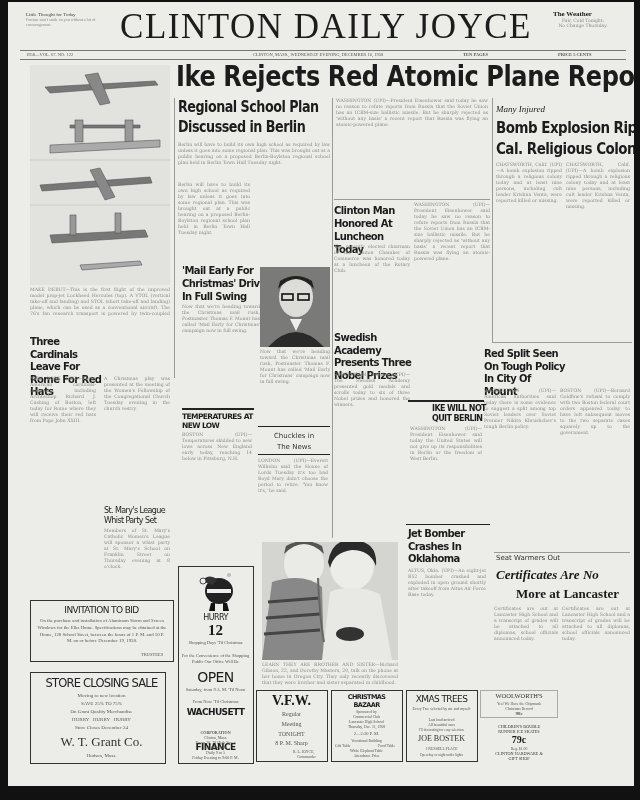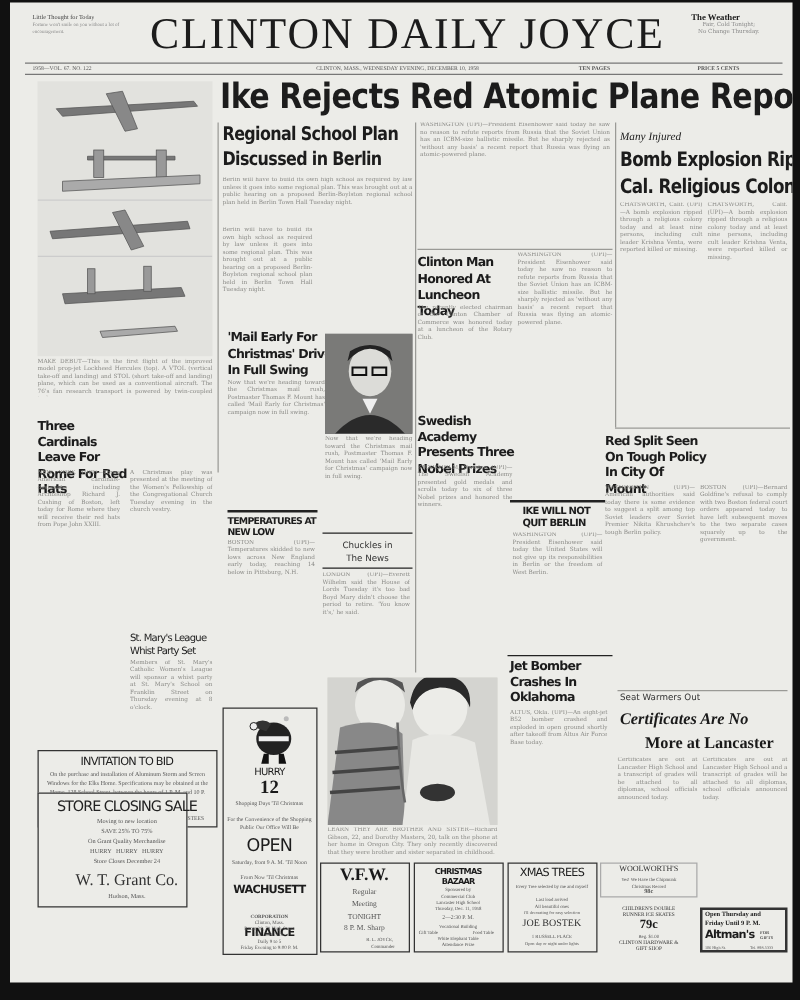--- a/index.html
+++ b/index.html
@@ -113,21 +113,21 @@
   <div class="abs cond" style="left:174px;top:410px;width:72px;font-size:7.5px;line-height:9px;font-weight:bold;">TEMPERATURES AT NEW LOW</div>
   <div class="abs txt" style="left:174px;top:430px;width:70px;height:105px;">BOSTON (UPI)—Temperatures skidded to new lows across New England early today, reaching 14 below in Pittsburg, N.H.</div>
 
   <div class="rule" style="left:250px;top:424px;width:72px;height:1.2px;"></div>
   <div class="abs center" style="left:250px;top:430px;width:72px;font-size:7px;color:#333;font-family:'DejaVu Sans',sans-serif;">Chuckles in</div>
   <div class="abs center" style="left:250px;top:441px;width:72px;font-size:7px;color:#333;font-family:'DejaVu Sans',sans-serif;">The News</div>
   <div class="rule" style="left:250px;top:452px;width:72px;height:1.2px;"></div>
   <div class="abs txt" style="left:250px;top:456px;width:70px;height:60px;">LONDON (UPI)—Everett Wilhelm said the House of Lords Tuesday it's too bad Boyd Mary didn't choose the period to retire. 'You know it's,' he said.</div>
 
   <div class="rule" style="left:400px;top:398px;width:76px;height:1.5px;"></div>
-  <div class="abs cond" style="left:410px;top:402px;width:72px;font-size:8px;line-height:10px;">IKE WILL NOT QUIT BERLIN</div>
+  <div class="abs cond" style="left:424px;top:402px;width:72px;font-size:8px;line-height:10px;">IKE WILL NOT QUIT BERLIN</div>
   <div class="abs txt" style="left:402px;top:424px;width:72px;height:92px;">WASHINGTON (UPI)—President Eisenhower said today the United States will not give up its responsibilities in Berlin or the freedom of West Berlin.</div>
 
   <div class="abs cond" style="left:96px;top:504px;width:76px;font-size:8px;line-height:10px;font-weight:normal;color:#222;">St. Mary's League Whist Party Set</div>
   <div class="abs txt" style="left:96px;top:526px;width:66px;height:50px;">Members of St. Mary's Catholic Women's League will sponsor a whist party at St. Mary's School on Franklin Street on Thursday evening at 8 o'clock.</div>
 
   <div class="photo" style="left:254px;top:540px;width:136px;height:118px;background:#cfcfcb;">
     <svg width="136" height="118" viewBox="0 0 136 118">
       <rect width="136" height="118" fill="#d4d4d0"></rect>
       <ellipse cx="42" cy="22" rx="20" ry="22" fill="#eaeae6"></ellipse>
       <path d="M22 12 Q42 -8 62 12 L60 4 Q42 -6 24 4 Z" fill="#555"></path>
@@ -160,21 +160,21 @@
   <div class="thin" style="left:166px;top:96px;width:1px;height:280px;"></div>
   <div class="thin" style="left:324px;top:96px;width:1px;height:440px;"></div>
   <div class="thin" style="left:484px;top:96px;width:1px;height:244px;"></div>
 
   <div class="box" style="left:22px;top:598px;width:144px;height:62px;">
     <div class="abs center cond" style="left:0;top:4px;width:141px;font-size:9px;font-weight:normal;color:#222;transform:none;">INVITATION TO BID</div>
     <div class="abs sm center" style="left:6px;top:17px;width:130px;font-size:4.8px;line-height:6.8px;">On the purchase and installation of Aluminum Storm and Screen Windows for the Elks Home. Specifications may be obtained at the Home, 128 School Street, between the hours of 1 P. M. and 10 P. M. on or before December 19, 1958.</div>
     <div class="abs sm" style="left:110px;top:51px;font-size:4.5px;">TRUSTEES</div>
   </div>
 
-  <div class="box" style="left:22px;top:632px;width:120px;height:92px;">
+  <div class="box" style="left:22px;top:670px;width:136px;height:92px;">
     <div class="abs center cond" style="left:0;top:3px;width:141px;font-size:11.5px;font-weight:normal;color:#222;transform:none;letter-spacing:-0.8px;">STORE CLOSING SALE</div>
     <div class="abs sm center" style="left:0;top:20px;width:141px;font-size:5px;">Moving to new location</div>
     <div class="abs sm center" style="left:0;top:28px;width:141px;font-size:5px;">SAVE 25% TO 75%</div>
     <div class="abs sm center" style="left:0;top:36px;width:141px;font-size:5px;">On Grant Quality Merchandise</div>
     <div class="abs sm center" style="left:0;top:44px;width:141px;font-size:5px;white-space:pre;">HURRY   HURRY   HURRY</div>
     <div class="abs sm center" style="left:0;top:52px;width:141px;font-size:5px;">Store Closes December 24</div>
     <div class="abs center serifbig" style="left:0;top:61px;width:141px;font-size:13px;color:#333;">W. T. Grant Co.</div>
     <div class="abs sm center" style="left:0;top:80px;width:141px;font-size:5px;">Hudson, Mass.</div>
   </div>
 
@@ -249,22 +249,14 @@
 
   <div class="abs" style="left:472px;top:720px;width:78px;height:40px;">
     <div class="abs sm center" style="left:0;top:2px;width:78px;font-size:4.2px;color:#333;">CHILDREN'S DOUBLE</div>
     <div class="abs sm center" style="left:0;top:7px;width:78px;font-size:4.2px;color:#333;">RUNNER ICE SKATES</div>
     <div class="abs center serifbig" style="left:0;top:12px;width:78px;font-size:10px;font-weight:bold;">79c</div>
     <div class="abs sm center" style="left:0;top:24px;width:78px;font-size:3.8px;">Reg. $1.00</div>
     <div class="abs sm center" style="left:0;top:29px;width:78px;font-size:4.2px;color:#333;">CLINTON HARDWARE &amp;</div>
     <div class="abs sm center" style="left:0;top:34px;width:78px;font-size:4.2px;color:#333;">GIFT SHOP</div>
   </div>
 
-  <div class="box" style="left:552px;top:724px;width:70px;height:36px;border-width:2px;">
-    <div class="abs serifbig" style="left:2px;top:1px;font-size:5.2px;font-weight:bold;white-space:nowrap;">Open Thursday and</div>
-    <div class="abs serifbig" style="left:2px;top:8px;font-size:5.2px;font-weight:bold;white-space:nowrap;">Friday Until 9 P. M.</div>
-    <div class="abs cond" style="left:2px;top:15px;font-size:9px;transform:none;">Altman's</div>
-    <div class="abs sm" style="left:46px;top:16px;width:18px;font-size:3.5px;line-height:4px;font-weight:bold;">FOR GIFTS</div>
-    <div class="abs sm" style="left:2px;top:27px;font-size:3.3px;">106 High St.</div>
-    <div class="abs sm" style="left:38px;top:27px;font-size:3.3px;">Tel. 898-5333</div>
-  </div>
 
 </div>
 
 </body></html>

